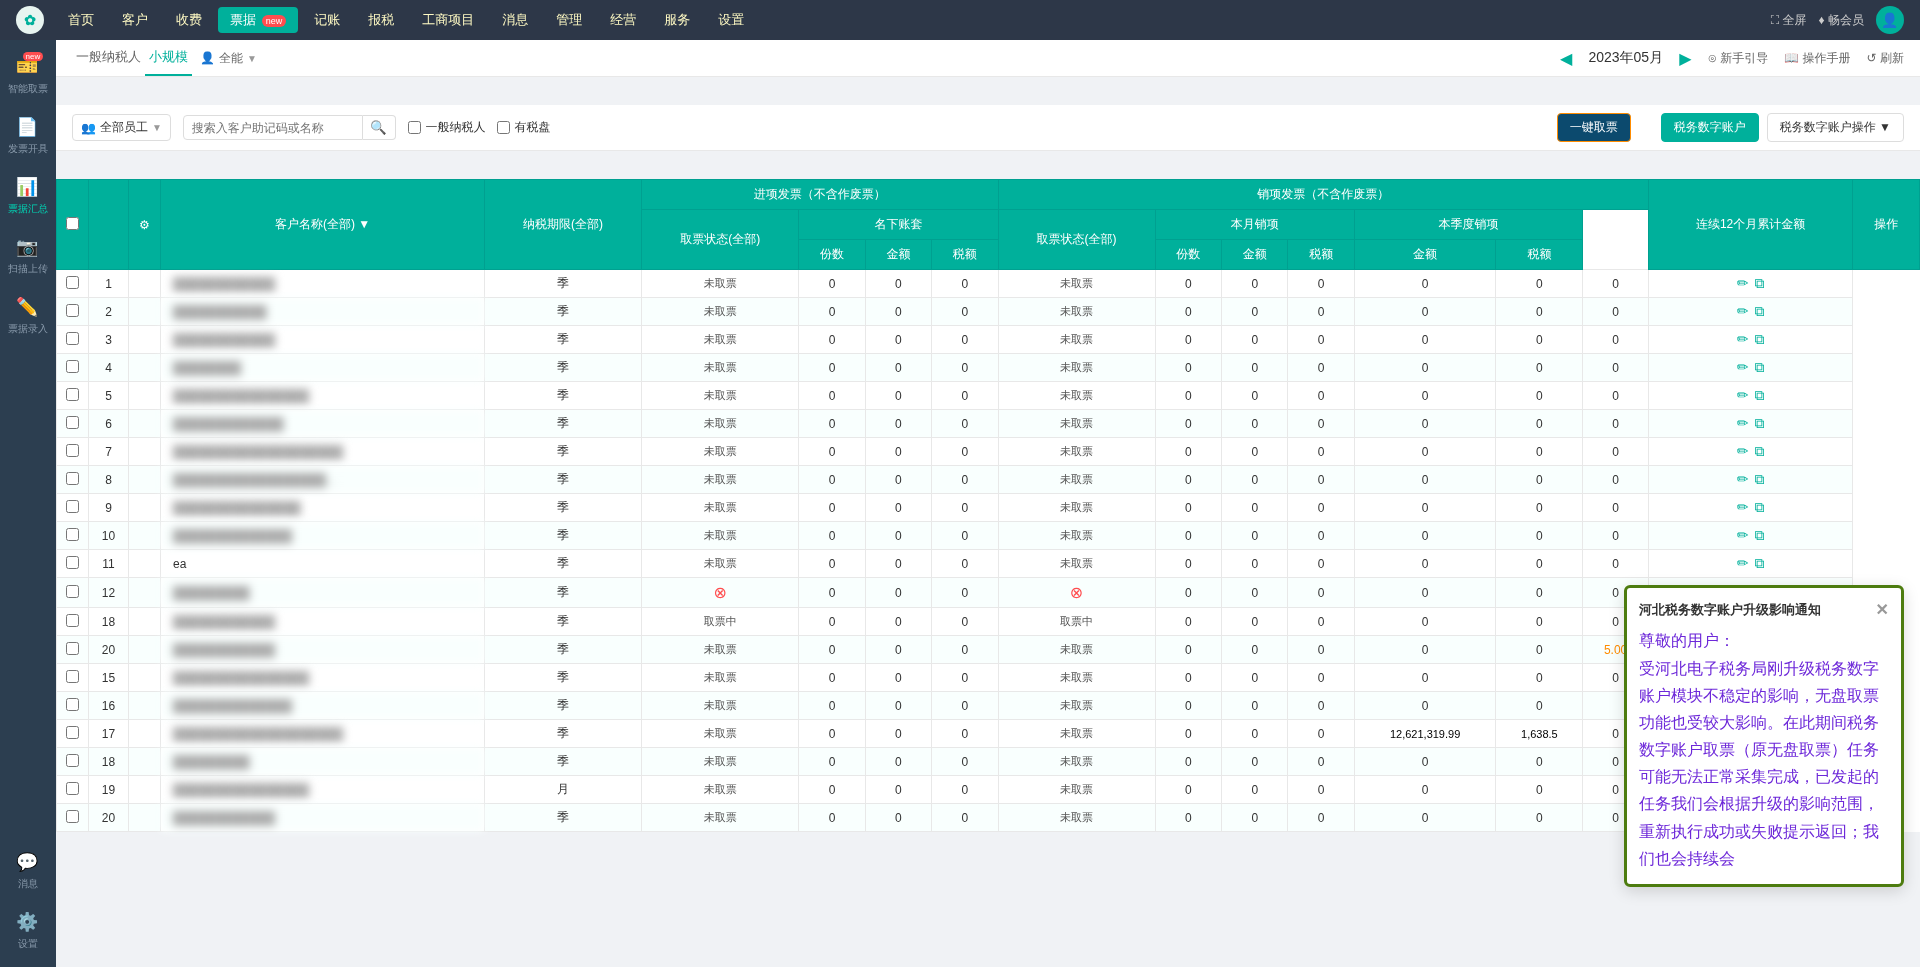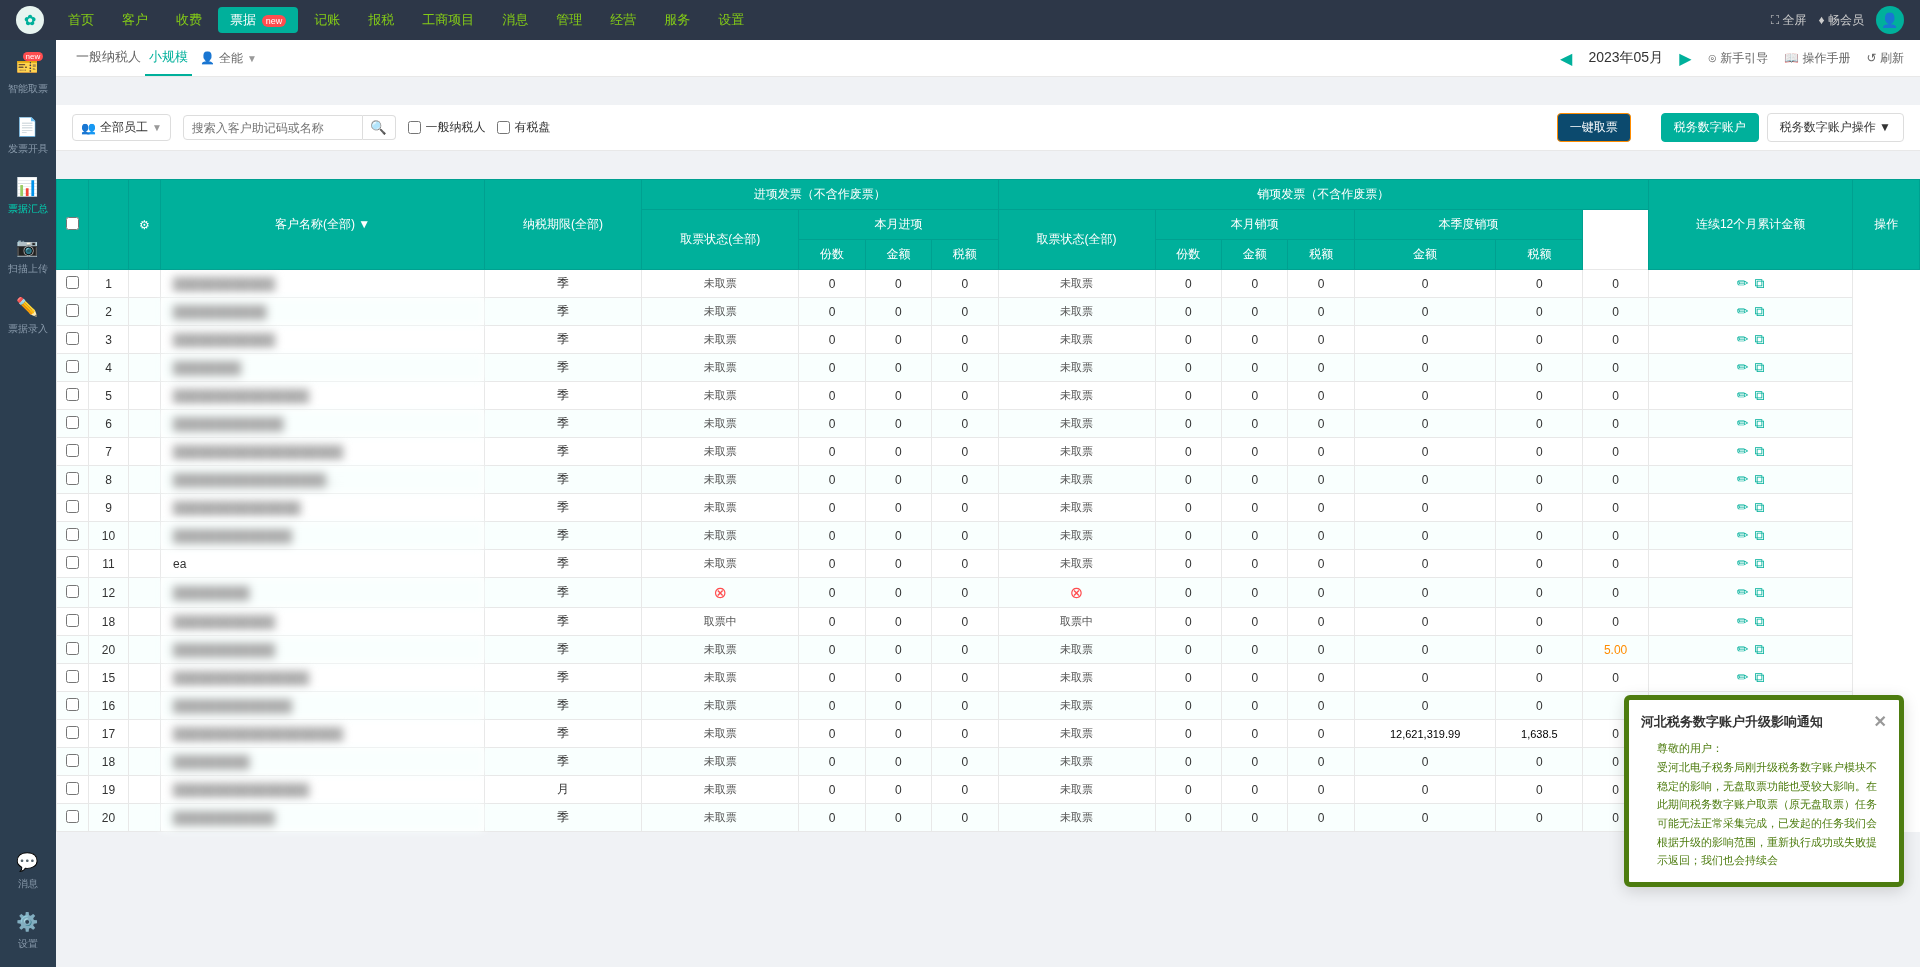--- a/index.html
+++ b/index.html
@@ -2,21 +2,21 @@
 <html><head>
   <meta charset="utf-8">
   <style>
     * { margin: 0; padding: 0; box-sizing: border-box; }
     body { font-family: 'Microsoft YaHei', Arial, sans-serif; font-size: 12px; background: #f0f2f5; color: #333; width: 1920px; min-height: 967px; overflow-x: hidden; }
 
     
     .top-nav { background: #2d3748; height: 40px; display: flex; align-items: center; padding: 0 16px; gap: 4px; }
     .top-nav .logo { width: 28px; height: 28px; background: #e8f4f0; border-radius: 50%; display: flex; align-items: center; justify-content: center; margin-right: 8px; }
     .top-nav .logo span { color: #00b09b; font-size: 14px; font-weight: bold; }
-    .nav-item { color: #84cc16; padding: 4px 12px; cursor: pointer; font-size: 13px; border-radius: 4px; }
+    .nav-item { color: #fef9c3; padding: 4px 12px; cursor: pointer; font-size: 13px; border-radius: 4px; }
     .nav-item.active { background: #00b09b; color: #fff; border-radius: 4px; }
     .nav-badge { background: #ff4d4f; color: #fff; font-size: 9px; padding: 1px 4px; border-radius: 8px; margin-left: 2px; }
     .top-nav-right { margin-left: auto; display: flex; align-items: center; gap: 12px; color: #ccc; font-size: 12px; }
     .top-nav-right span { cursor: pointer; }
     .avatar { width: 28px; height: 28px; background: #00b09b; border-radius: 50%; display: flex; align-items: center; justify-content: center; color: #fff; font-size: 14px; cursor: pointer; }
 
     
     .layout { display: flex; height: calc(967px - 40px); }
     .sidebar { width: 56px; background: #2c3e50; display: flex; flex-direction: column; align-items: center; padding-top: 8px; gap: 4px; }
     .sidebar-item { display: flex; flex-direction: column; align-items: center; padding: 8px 4px; cursor: pointer; color: #8899aa; font-size: 10px; border-radius: 4px; width: 52px; text-align: center; gap: 4px; }
@@ -52,21 +52,21 @@
     tbody tr:nth-child(even) td { background: #f9fffe; }
     .blurred { filter: blur(4px); color: #aaa; user-select: none; }
     .status-badge { font-size: 11px; color: #555; }
     .action-icons { display: flex; justify-content: center; gap: 6px; }
     .action-icon { color: #00b09b; cursor: pointer; font-size: 14px; }
     th.checkbox-col { width: 32px; }
     th.num-col { width: 40px; }
     th.config-col { width: 32px; }
 
     
-    .notification-popup { position: fixed; right: 16px; bottom: 80px; width: 280px; background: #fff; border: 5px solid #4d7c0f; border-radius: 6px; box-shadow: 0 4px 16px rgba(0,0,0,0.15); z-index: 100; padding: 12px; font-size: 12px; }
+    .notification-popup { position: fixed; right: 16px; bottom: 80px; width: 280px; background: #fff; border: 3px solid #4d7c0f; border-radius: 6px; box-shadow: 0 4px 16px rgba(0,0,0,0.15); z-index: 100; padding: 12px; font-size: 12px; }
     .notif-title { font-weight: bold; color: #333; margin-bottom: 8px; font-size: 13px; display: flex; align-items: center; justify-content: space-between; }
     .notif-close { cursor: pointer; color: #999; font-size: 16px; }
     .notif-content { color: #555; line-height: 1.6; }
 
     
     .bottom-bar { background: #fff; padding: 6px 16px; display: flex; align-items: center; border-top: 1px solid #e8e8e8; font-size: 12px; color: #666; }
     .tax-policy-link { color: #ff8c00; cursor: pointer; }
     .bottom-bar-right { margin-left: auto; }
     .total-count { color: #333; }
 
@@ -199,21 +199,21 @@
             <th rowspan="3" class="config-col">⚙</th>
             <th rowspan="3" style="min-width:200px;">客户名称(全部) ▼</th>
             <th rowspan="3">纳税期限(全部)</th>
             <th colspan="4">进项发票（不含作废票）</th>
             <th colspan="7">销项发票（不含作废票）</th>
             <th rowspan="3">连续12个月累计金额</th>
             <th rowspan="3">操作</th>
           </tr>
           <tr>
             <th rowspan="2">取票状态(全部)</th>
-            <th colspan="3">本月进项</th>
+            <th colspan="3">名下账套</th>
             <th rowspan="2">取票状态(全部)</th>
             <th colspan="3">本月销项</th>
             <th colspan="2">本季度销项</th>
           </tr>
           <tr>
             <th>份数</th>
             <th>金额</th>
             <th>税额</th>
             <th>份数</th>
             <th>金额</th>
@@ -708,15 +708,15 @@
     </div>
 
   </div>
 </div>
 
 <div class="notification-popup" id="notif-popup">
   <div class="notif-title">
     <span>河北税务数字账户升级影响通知</span>
     <span class="notif-close">✕</span>
   </div>
-  <div class="notif-content" style="font-size:11px; line-height:1.7; color:#4d7c0f; white-space:pre-line;margin-left:16px;">尊敬的用户：
+  <div class="notif-content" style="font-size:16px; line-height:1.7; color:#6d28d9; white-space:pre-line;">尊敬的用户：
 受河北电子税务局刚升级税务数字账户模块不稳定的影响，无盘取票功能也受较大影响。在此期间税务数字账户取票（原无盘取票）任务可能无法正常采集完成，已发起的任务我们会根据升级的影响范围，重新执行成功或失败提示返回；我们也会持续会</div>
 </div>
 
 </body></html>

